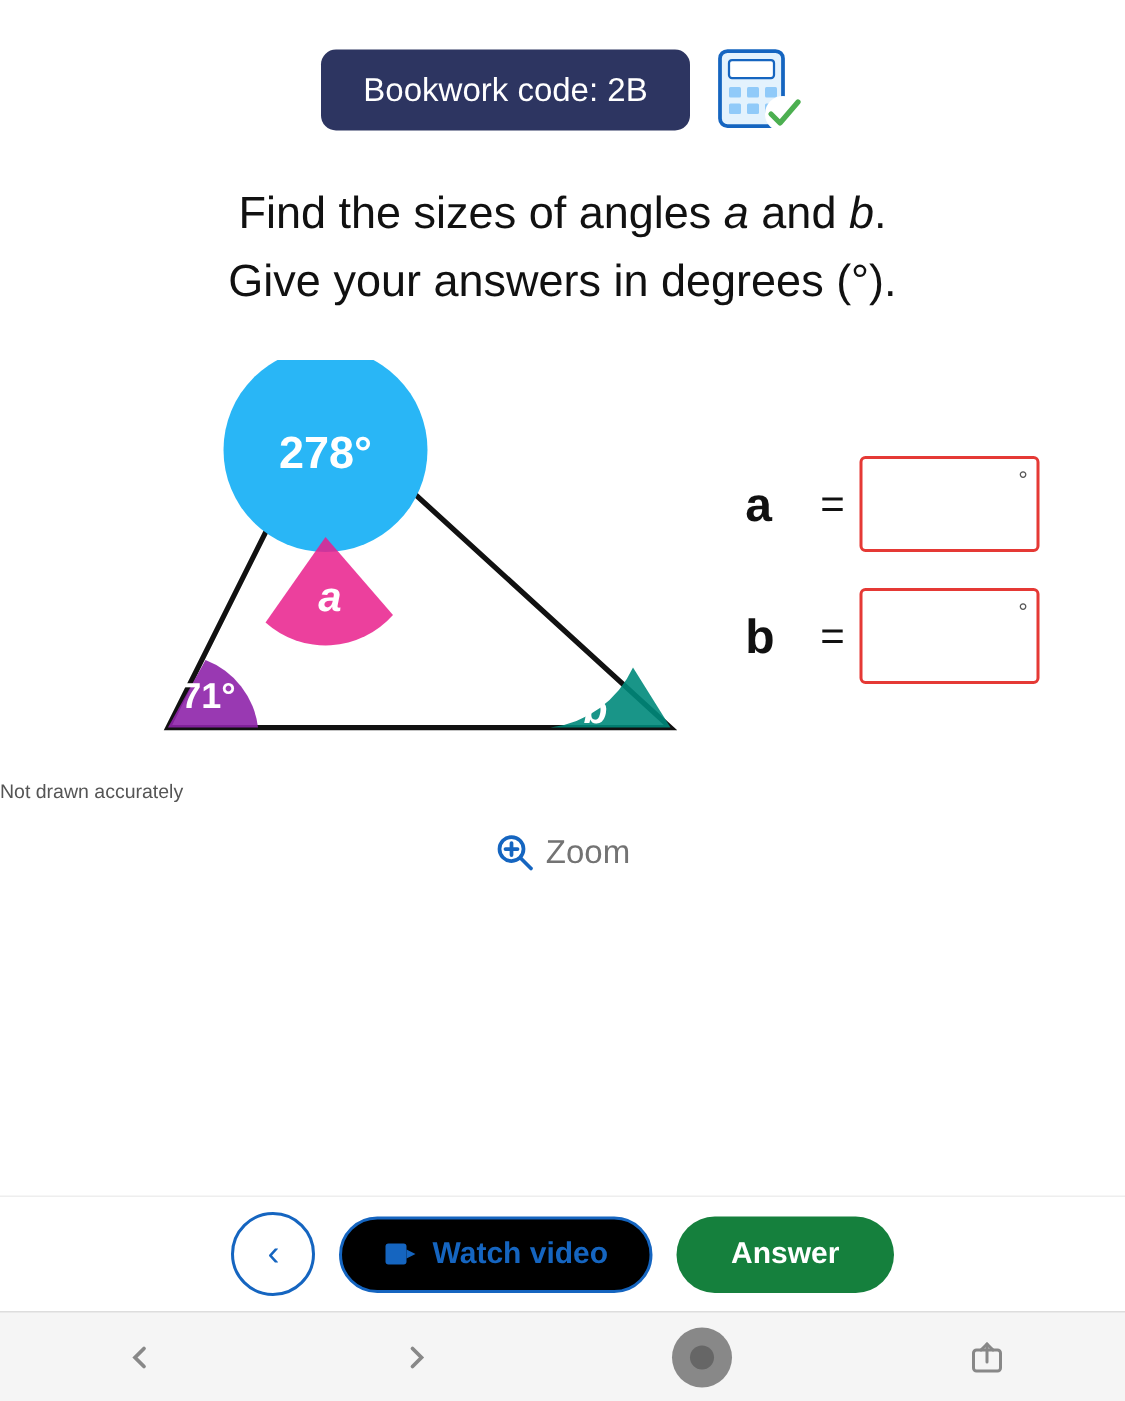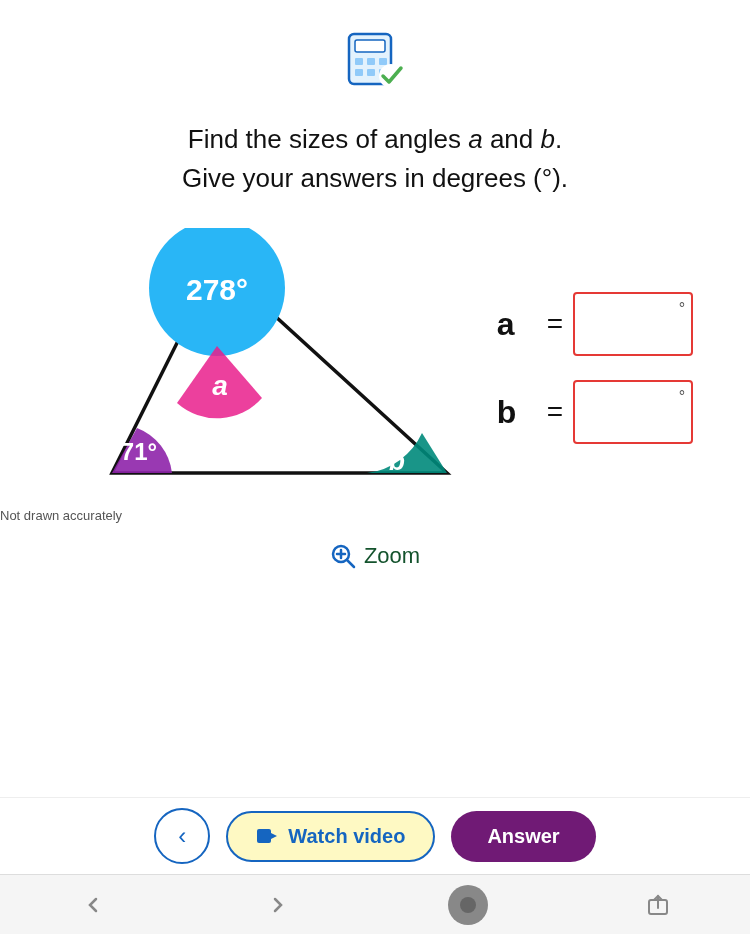--- a/index.html
+++ b/index.html
@@ -32,21 +32,21 @@
 
     .calc-icon {
       width: 60px;
       height: 60px;
       position: relative;
     }
 
     
     .question {
       text-align: center;
-      font-size: 26px;
+      font-size: 30px;
       line-height: 1.5;
       padding: 10px 40px 20px 40px;
       color: #111;
     }
 
     
     .main-content {
       display: flex;
       align-items: center;
       justify-content: center;
@@ -124,21 +124,21 @@
     .zoom-area {
       display: flex;
       justify-content: center;
       padding: 20px 0 10px 0;
     }
 
     .zoom-btn {
       display: flex;
       align-items: flex-end;
       gap: 8px;
-      color: #14532d;
+      color: #737373;
       font-size: 22px;
       font-weight: 500;
       background: none;
       border: none;
       cursor: pointer;
     }
 
     
     .bottom-bar {
       position: absolute;
@@ -167,30 +167,30 @@
       align-items: center;
       justify-content: center;
     }
 
     .watch-btn {
       display: flex;
       align-items: center;
       gap: 10px;
       border: 2px solid #1565c0;
       border-radius: 40px;
-      background: #fef9c3;
+      background: #000000;
       color: #1565c0;
       font-size: 20px;
       font-weight: 700;
       padding: 12px 28px;
       cursor: pointer;
     }
 
     .answer-btn {
-      background: #701a75;
+      background: #15803d;
       color: #fff;
       border: none;
       border-radius: 40px;
       font-size: 20px;
       font-weight: 700;
       padding: 14px 36px;
       cursor: pointer;
     }
 
     
@@ -210,20 +210,21 @@
     
     .diagram svg {
       width: 100%;
       height: 100%;
     }
   </style>
 </head>
 <body>
 
 <div class="header">
+  <div class="bookwork-badge">Bookwork code: 2B</div>
   <div class="calc-icon">
     <svg viewBox="0 0 60 60" xmlns="http://www.w3.org/2000/svg">
       <rect x="4" y="4" width="42" height="50" rx="5" ry="5" fill="#e3f2fd" stroke="#1565c0" stroke-width="2.5"></rect>
       <rect x="10" y="10" width="30" height="12" rx="2" fill="#fff" stroke="#1565c0" stroke-width="1.5"></rect>
       <rect x="10" y="28" width="8" height="7" rx="1" fill="#90caf9"></rect>
       <rect x="22" y="28" width="8" height="7" rx="1" fill="#90caf9"></rect>
       <rect x="34" y="28" width="8" height="7" rx="1" fill="#90caf9"></rect>
       <rect x="10" y="39" width="8" height="7" rx="1" fill="#90caf9"></rect>
       <rect x="22" y="39" width="8" height="7" rx="1" fill="#90caf9"></rect>
       <rect x="34" y="39" width="20" height="7" rx="1" fill="#90caf9"></rect>

